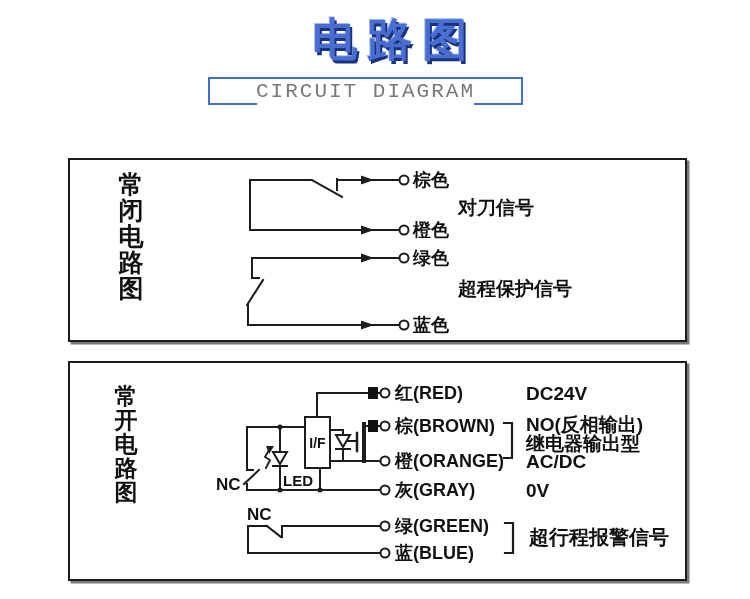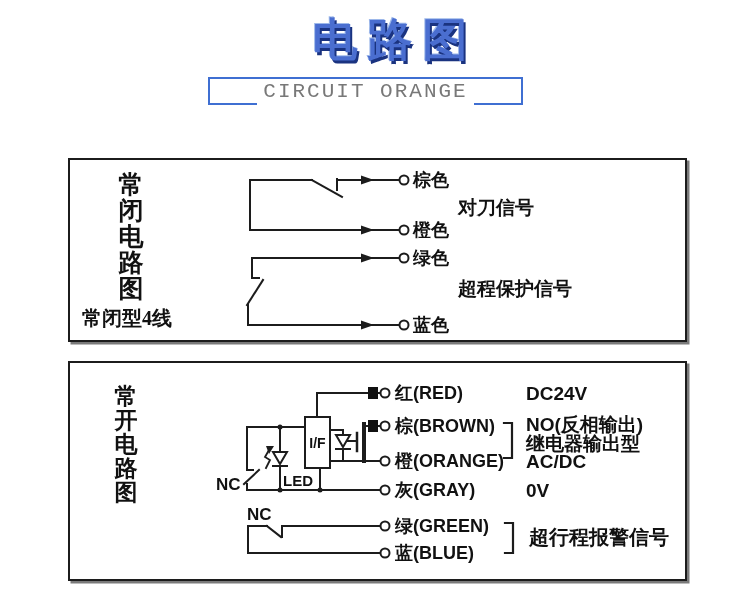--- a/index.html
+++ b/index.html
@@ -42,31 +42,30 @@
   .boxlabel{font-size:14px;font-weight:bold;text-anchor:middle;}
   .ledlabel{font-size:15px;font-weight:bold;}
 </style>
 </head>
 <body>
 
 <div id="screen">
 
   <div class="main-title">电路图</div>
   <div class="subtitle-box">
-    <span class="subtitle-text">CIRCUIT ORANGE</span>
+    <span class="subtitle-text">CIRCUIT DIAGRAM</span>
     <div class="subtitle-gap"></div>
   </div>
 
   <div class="panel" id="panel-nc">
     <div class="vtitle">常
 闭
 电
 路
 图</div>
-    <div class="type-label">常闭型4线</div>
 
     <svg class="circuit-svg" width="614" height="180" viewBox="0 0 614 180">
       <g stroke="#1c1c1c" stroke-width="2" fill="none" stroke-linecap="square">
 
         <g>
           <polyline points="180,70 180,20 242,20"></polyline>
           <line x1="242" y1="20" x2="272" y2="37"></line>
           <line x1="267" y1="19" x2="267" y2="30"></line>
           <line x1="267" y1="20" x2="329" y2="20"></line>
         </g>

